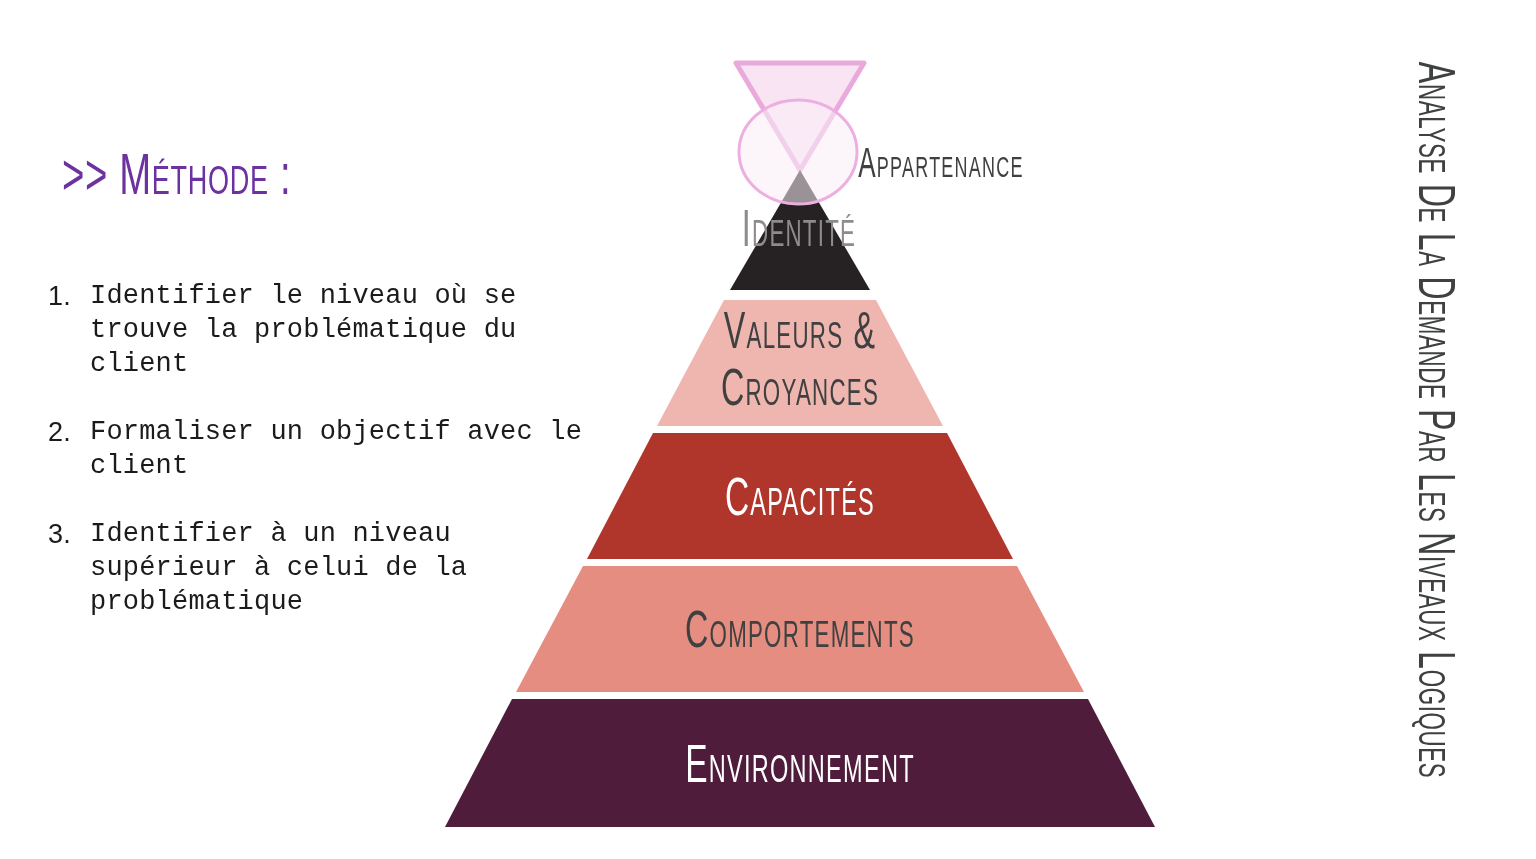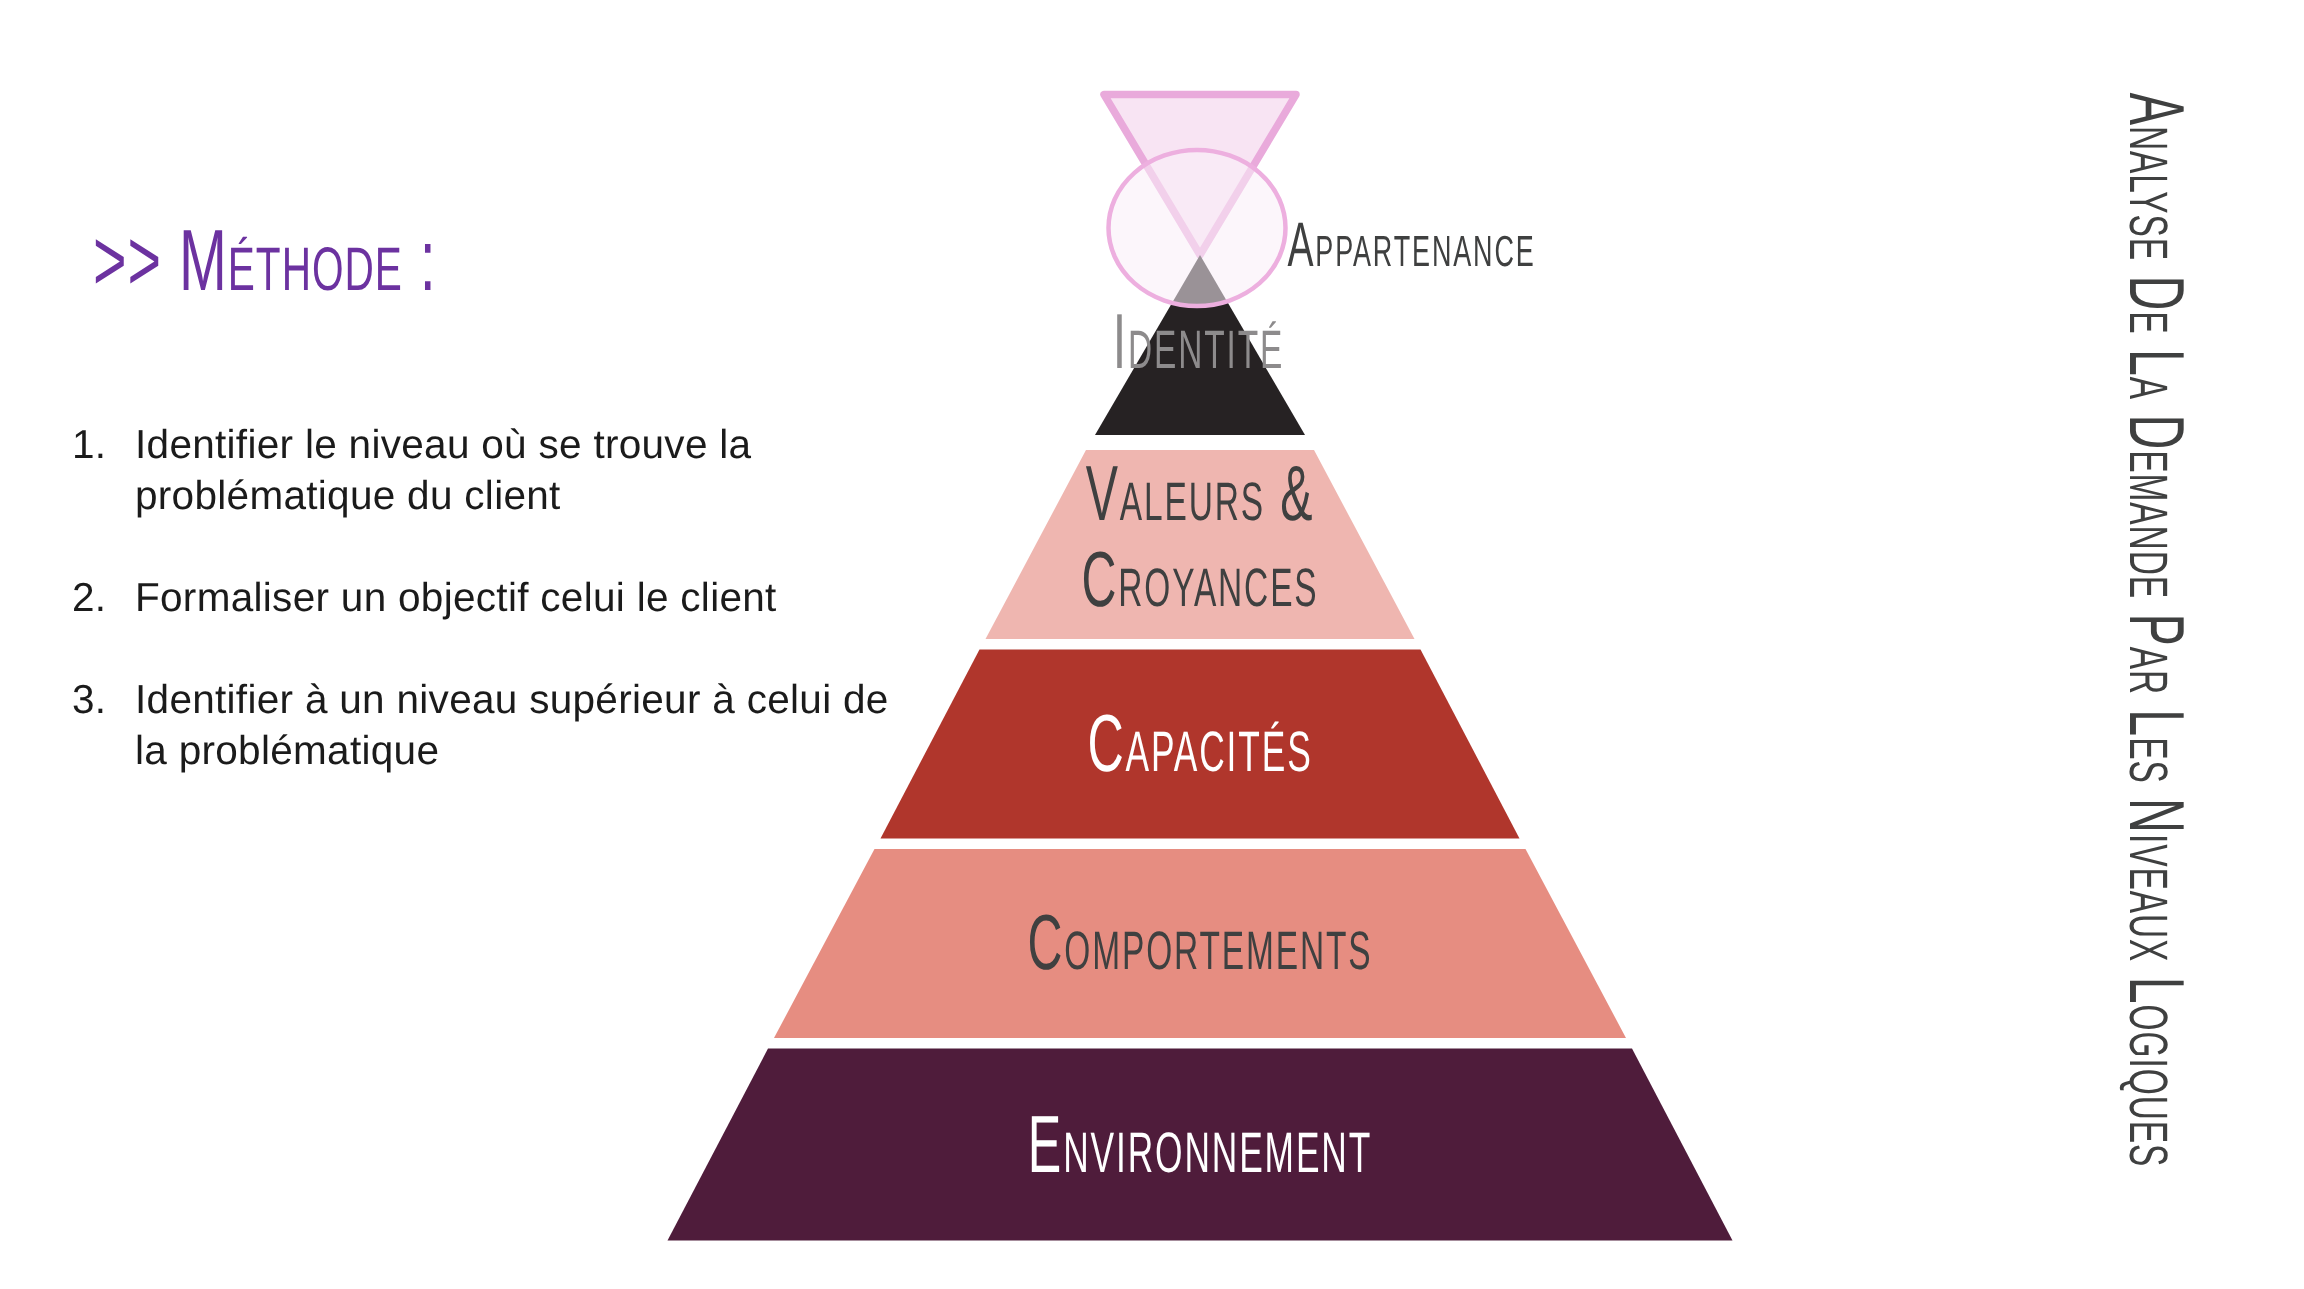--- a/index.html
+++ b/index.html
@@ -51,20 +51,21 @@
   }
   .step {
     display: flex;
     margin-bottom: 34px;
   }
   .step-num {
     flex: 0 0 42px;
   }
   .step-text {
     flex: 1 1 auto;
+    font-family: Liberation Mono, monospace;
   }
   .appartenance-label {
     left: 941px; top: 163px;
     font-size: 42px;
   }
   .identite-label {
     left: 799px; top: 228px;
     font-size: 52px;
     color: #8D8B8C;
   }
@@ -120,21 +121,21 @@
 
   <div class="hand heading">&gt;&gt; Méthode :</div>
 
   <div class="steps">
     <div class="step">
       <span class="step-num">1.</span>
       <span class="step-text">Identifier le niveau où se trouve la problématique du client</span>
     </div>
     <div class="step">
       <span class="step-num">2.</span>
-      <span class="step-text">Formaliser un objectif celui le client</span>
+      <span class="step-text">Formaliser un objectif avec le client</span>
     </div>
     <div class="step">
       <span class="step-num">3.</span>
       <span class="step-text">Identifier à un niveau supérieur à celui de la problématique</span>
     </div>
   </div>
 
   <div class="hand band-label appartenance-label">Appartenance</div>
 
   <div class="hand band-label identite-label">Identité</div>

